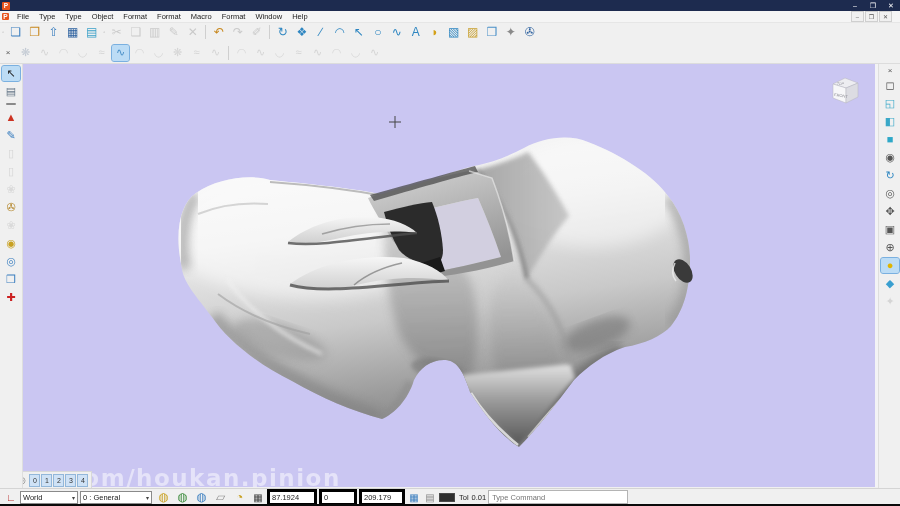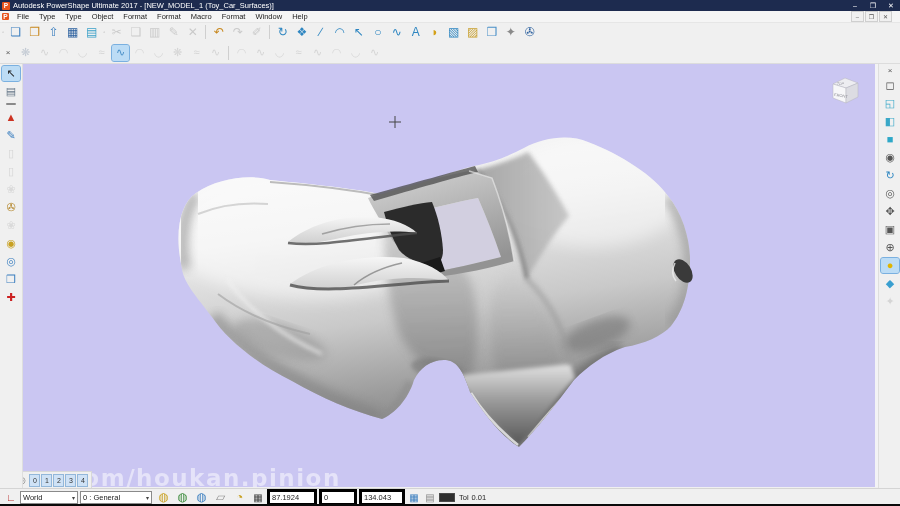--- a/index.html
+++ b/index.html
@@ -71,21 +71,20 @@
   .cmd-input{width:132px;height:12px;background:#fff;border:1px solid #b4b4b4;font-size:7.5px;
              padding:0 3px;font-family:"Liberation Sans",sans-serif}
   .bottomstrip{position:absolute;left:0;top:504px;width:900px;height:2px;background:#0a0a0a;z-index:31}
   .tol{display:flex;gap:3px;margin-left:2px;white-space:nowrap}
 </style>
 </head>
 <body>
 
 <div class="titlebar">
   <span class="app-logo">P</span>
-  <span class="title">Autodesk PowerShape Ultimate 2017 - [NEW_MODEL_1 (Toy_Car_Surfaces)]</span>
   <span class="win-controls">
     <span class="win-btn">–</span>
     <span class="win-btn">❐</span>
     <span class="win-btn">✕</span>
   </span>
 </div>
 
 <div class="menubar">
   <span class="app-logo" style="width:7px;height:7px">P</span>
   <span style="display:flex">
@@ -352,23 +351,24 @@
   <span style="display:flex;align-items:center">
       <span class="ti" title="workplane-world" style="color: rgb(200, 160, 32);">◍</span>
       <span class="ti" title="workplane-active" style="color: rgb(58, 138, 58);">◍</span>
       <span class="ti" title="workplane-item" style="color: rgb(58, 126, 191);">◍</span>
       <span class="ti" title="prism-toggle" style="color: rgb(138, 138, 138);">▱</span>
       <span class="ti" title="workplane-create" style="color: rgb(200, 160, 32);">◔</span>
     </span>
   <span class="sb-icon" style="color: rgb(63, 63, 63);">▦</span>
   <span class="field" style="width:40px">87.1924</span>
   <span class="field" style="width:28px">0</span>
-  <span class="field" style="width:36px">134.043</span>
+  <span class="field" style="width:36px">209.179</span>
   <span class="sb-icon" style="color: rgb(58, 126, 191);">▦</span>
   <span class="sb-icon" style="color: rgb(138, 138, 138);">▤</span>
   <span class="badge"></span>
   <span class="tol">
     <span>Tol</span>
     <span>0.01</span>
   </span>
+  <input class="cmd-input" placeholder="Type Command" style="">
 </div>
 
 <div class="bottomstrip"></div>
 
 </body></html>

